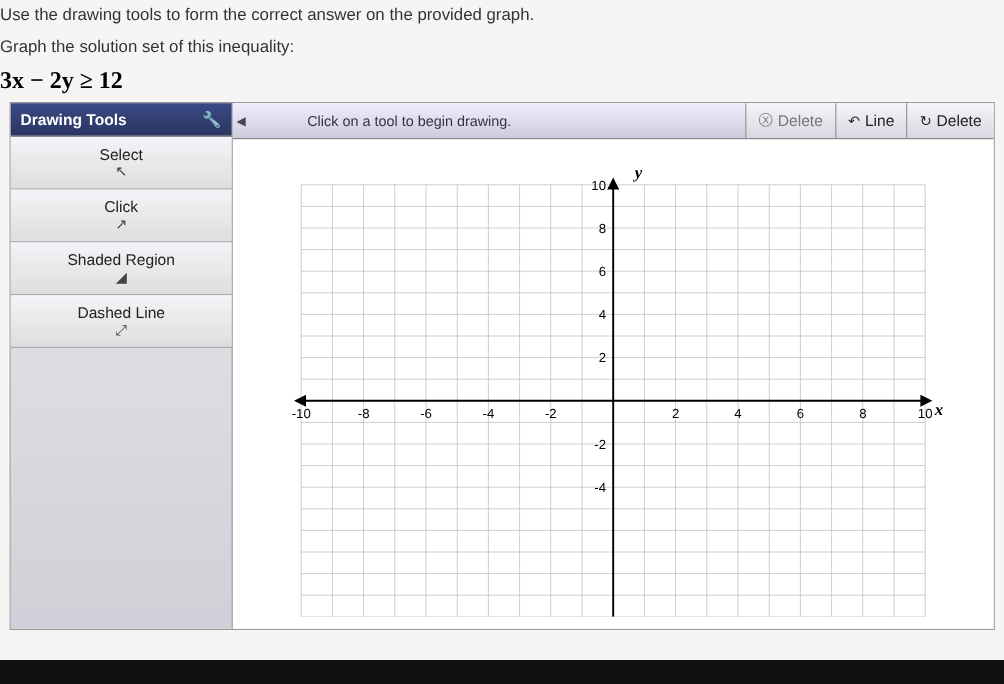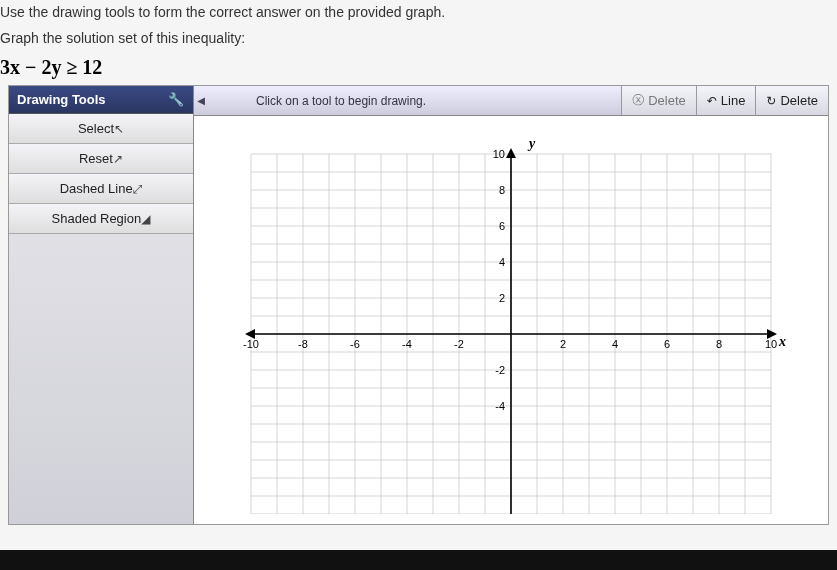--- a/index.html
+++ b/index.html
@@ -50,20 +50,21 @@
     .tool-item {
       background: linear-gradient(#f4f4f8, #dededf);
       border-bottom: 1px solid #aaa;
       padding: 7px 8px;
       font-size: 13px;
       color: #222;
       display: flex;
       justify-content: center;
       align-items: center;
       cursor: pointer;
+      flex-direction: column;
     }
     .tool-icon { font-size: 12px; color: #444; }
     .drawing-area {
       flex: 1;
       background: #fff;
       display: flex;
       flex-direction: column;
     }
     .toolbar {
       display: flex;
@@ -145,30 +146,30 @@
   <div class="sidebar">
     <div class="sidebar-header">
       <span>Drawing Tools</span>
       <span class="wrench-icon">🔧</span>
     </div>
     <div class="tool-item">
       <span>Select</span>
       <span class="tool-icon">↖</span>
     </div>
     <div class="tool-item">
-      <span>Reset</span>
+      <span>Click</span>
       <span class="tool-icon">↗</span>
+    </div>
+    <div class="tool-item">
+      <span>Shaded Region</span>
+      <span class="tool-icon">◢</span>
     </div>
     <div class="tool-item">
       <span>Dashed Line</span>
       <span class="tool-icon">⤢</span>
-    </div>
-    <div class="tool-item">
-      <span>Shaded Region</span>
-      <span class="tool-icon">◢</span>
     </div>
   </div>
 
   <div class="drawing-area">
     <div class="toolbar">
       <div class="collapse-handle">◀</div>
       <div class="hint">Click on a tool to begin drawing.</div>
       <div class="tb-btn delete">
         <span class="ic">ⓧ</span>
         <span>Delete</span>

